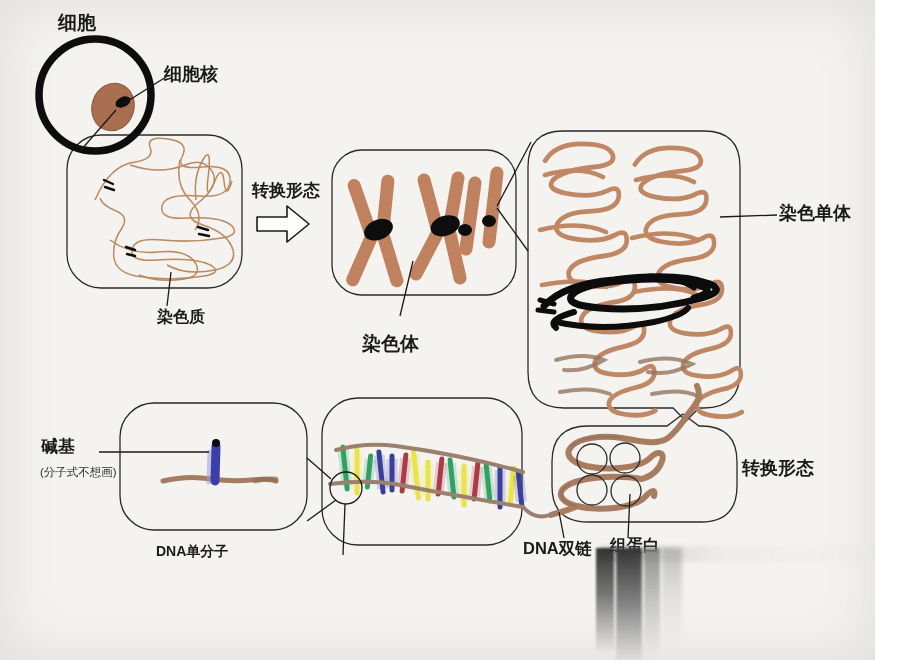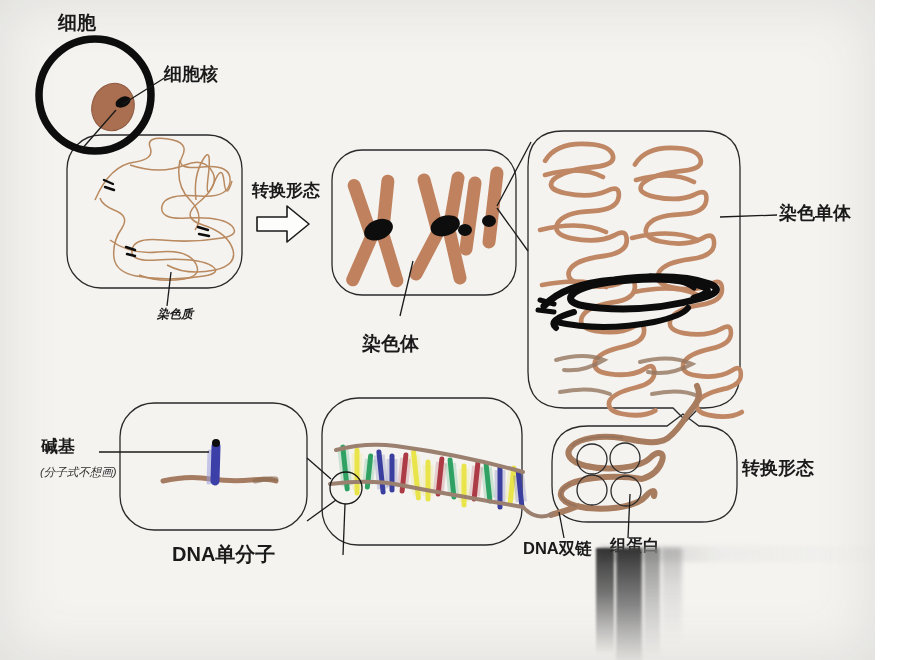--- a/index.html
+++ b/index.html
@@ -30,21 +30,21 @@
   .backbone-dark{fill:none;stroke:#8a6a52;stroke-width:5;stroke-linecap:round;opacity:.6;}
   .basebar{fill:none;stroke:var(--base-bar-blue,#3d3fa8);stroke-width:9;stroke-linecap:round;}
   .basebar-halo{fill:none;stroke:var(--base-bar-halo,#9a9ade);stroke-width:5;opacity:.55;stroke-linecap:round;}
   .rung{stroke-width:5;stroke-linecap:round;}
   .rung-halo{stroke-width:11;opacity:.2;}
   .rung-green{stroke:var(--rung-green,#2fa263);}
   .rung-yellow{stroke:var(--rung-yellow,#e9e44a);}
   .rung-blue{stroke:var(--rung-blue,#3a3f9f);}
   .rung-red{stroke:var(--rung-red,#ac3b45);}
   .lbl{position:absolute;color:var(--ink,#161616);font-weight:700;white-space:nowrap;line-height:1.15;}
-  .lbl.small{font-weight:400;color:#2e2e2e;font-style:italic;}
+  .lbl.small{font-weight:400;color:#2e2e2e;}
   .smear{position:absolute;pointer-events:none;}
 </style>
 </head>
 <body>
 
 <div id="stage" style="--background: #f4f3f0; --ink: #1a1a1a; --box-line: #2a2a2a; --centromere: #0d0d0d; --nucleus-fill: #aa6e50; --nucleus-edge: #8f5a40; --chromatin-stroke: #b9895f; --chromosome-fill: #c0825e; --coil-stroke: #c08765; --coil-dark: #93765f; --tangle: #0c0c0c; --strand: #9b8070; --nucleosome-strand: #a87c5e; --backbone: #a57c62; --base-bar-blue: #3d3fa8; --base-bar-halo: #9a9ade; --rung-green: #2fa263; --rung-yellow: #e9e44a; --rung-blue: #3a3f9f; --rung-red: #ac3b45;">
 
 <svg width="903" height="660" viewBox="0 0 903 660">
   <defs>
     <g id="chromo">
@@ -180,27 +180,27 @@
     <path class="backbone-dark" d="M255,481 q12,-3 21,-2"></path>
     <path class="basebar-halo" d="M210,452 L209,482"></path>
     <path class="basebar" d="M216,446 L215,481"></path>
     <circle class="spot" cx="216" cy="443" r="4" fill="#262680"></circle>
   </g>
   <path class="pointer" d="M99,452 L209,452"></path>
 </svg>
 
 <div class="lbl" style="left:58px;top:12px;font-size:19px;">细胞</div>
 <div class="lbl" style="left:164px;top:64px;font-size:18px;">细胞核</div>
-<div class="lbl" style="left:157px;top:308px;font-size:12px;font-style:italic;">染色质</div>
+<div class="lbl" style="left:157px;top:308px;font-size:16px;">染色质</div>
 <div class="lbl" style="left:252px;top:181px;font-size:17px;">转换形态</div>
 <div class="lbl" style="left:362px;top:317px;font-size:19px;margin-top:16px;">染色体</div>
 <div class="lbl" style="left:779px;top:203px;font-size:18px;">染色单体</div>
 <div class="lbl" style="left:41px;top:437px;font-size:17px;">碱基</div>
 <div class="lbl small" style="left:40px;top:466px;font-size:11.5px;">(分子式不想画)</div>
-<div class="lbl" style="left:156px;top:543px;font-size:20px;margin-left:16px;">DNA单分子</div>
+<div class="lbl" style="left:156px;top:543px;font-size:14px;">DNA单分子</div>
 <div class="lbl" style="left:523px;top:539px;font-size:16.5px;">DNA双链</div>
 <div class="lbl" style="left:610px;top:536px;font-size:16.5px;">组蛋白</div>
 <div class="lbl" style="left:742px;top:458px;font-size:18px;">转换形态</div>
 
 <div class="smear" style="left:600px;top:546px;width:300px;height:16px;filter:blur(2px);
             background:linear-gradient(to right, rgba(120,120,120,.35), rgba(200,200,200,.15) 40%, rgba(235,235,235,0));"></div>
 <div class="smear" style="left:596px;top:548px;width:18px;height:112px;filter:blur(1px);opacity:.9;
             background:linear-gradient(to bottom,#222,#666 40%,rgba(220,220,220,0) 95%);"></div>
 <div class="smear" style="left:616px;top:548px;width:26px;height:118px;filter:blur(1.5px);
             background:linear-gradient(to bottom,#333,#888 50%,rgba(230,230,230,0));"></div>

